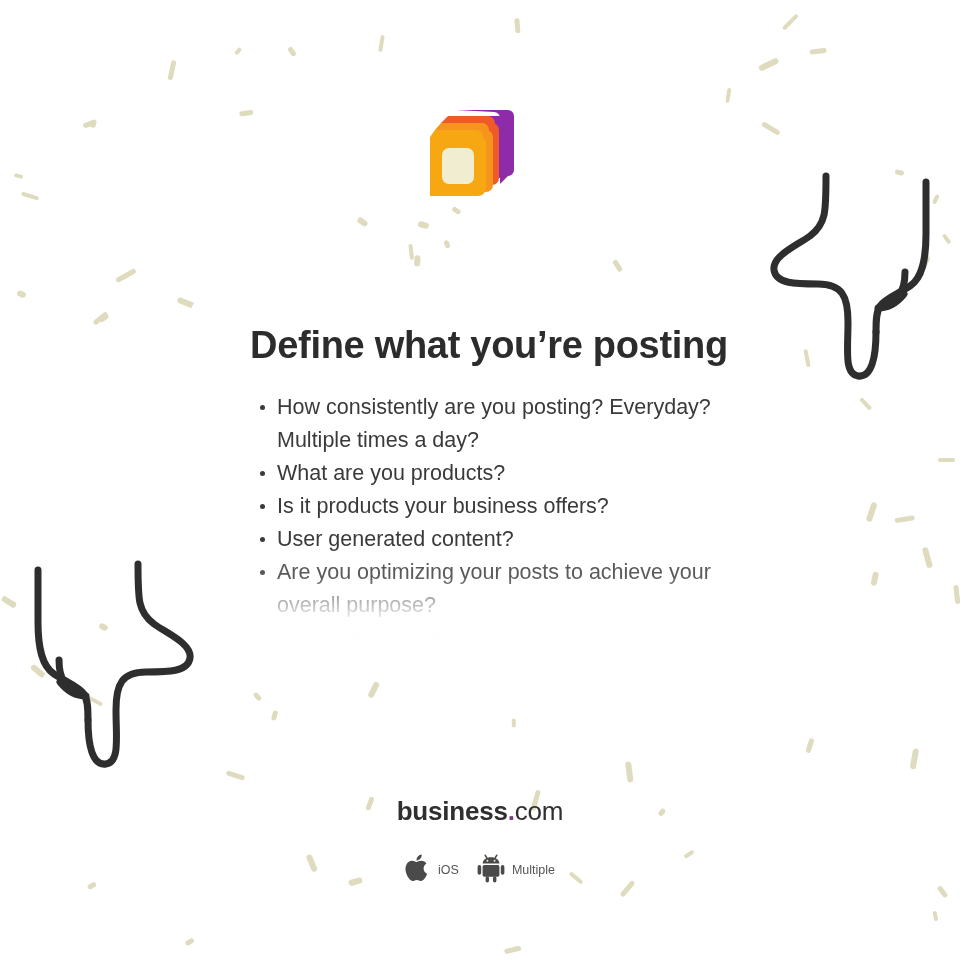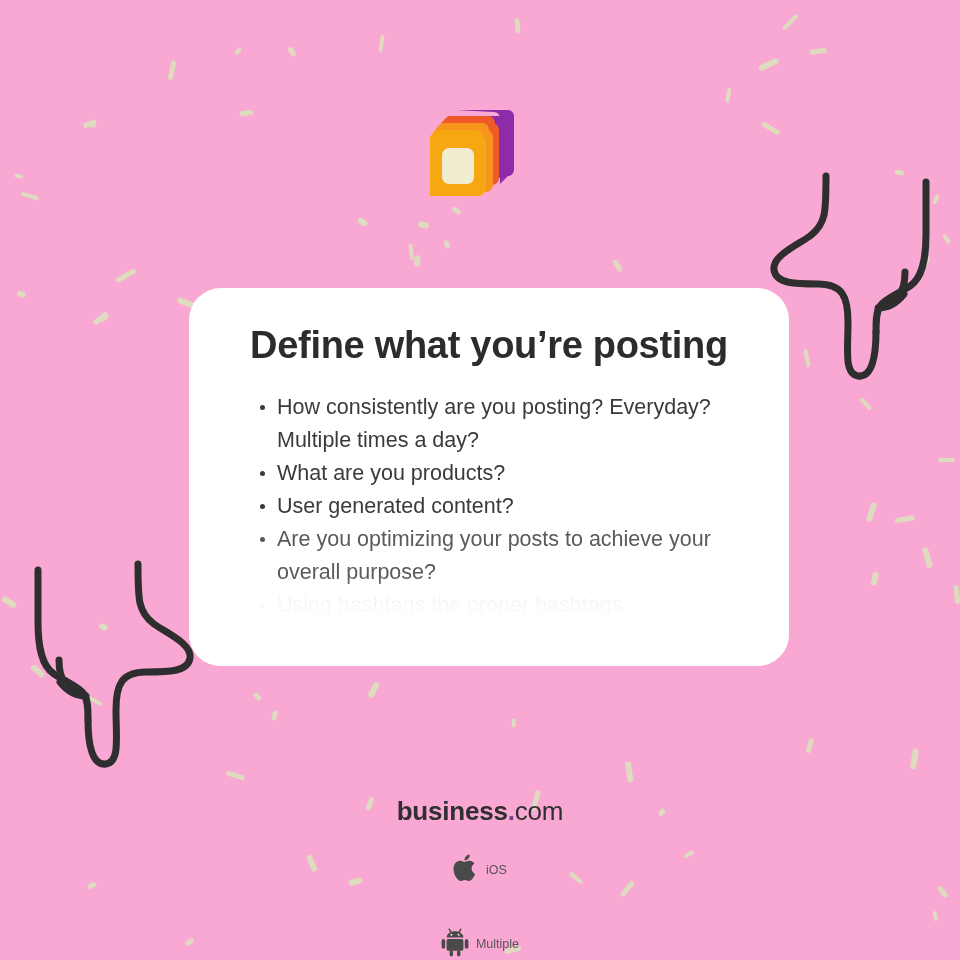--- a/index.html
+++ b/index.html
@@ -10,21 +10,21 @@
     width: 960px;
     height: 960px;
     background: #F1EDD1;
     font-family: "Liberation Sans", sans-serif;
     overflow: hidden;
   }
   #stage {
     position: relative;
     width: 960px;
     height: 960px;
-    background: #f9a8d4;
+    background: #ffffff;
     overflow: hidden;
   }
 
   
   #confetti {
     position: absolute;
     inset: 0;
     pointer-events: none;
   }
   .speck {
@@ -132,23 +132,22 @@
     letter-spacing: -0.2px;
   }
   #brand .brand-name { font-weight: bold; }
   #brand .brand-dot  { color: #7A3D80; font-weight: bold; }
   #brand .brand-tld  { font-weight: normal; margin-top: 32px; }
 
   #stores {
     margin-top: 26px;
     display: flex;
     justify-content: center;
-    align-items: center;
-    gap: 40px;
-    flex-direction: column;
+    align-items: flex-start;
+    gap: 18px;
   }
   .store {
     display: flex;
     align-items: center;
     gap: 7px;
   }
   .store-label {
     font-size: 12.5px;
     color: #555555;
   }
@@ -255,20 +254,21 @@
       <path d="M116 136 C124 136 134 132 142 122"></path>
       <path d="M137 124 C141 118 143 110 143 100"></path>
     </svg>
   </div>
 
   <div id="card">
     <h1 id="card-title">Define what you’re posting</h1>
     <ul id="bullet-list">
         <li>How consistently are you posting? Everyday? Multiple times a day?</li>
         <li>What are you products?</li>
+        <li>Is it products your business offers?</li>
         <li>User generated content?</li>
         <li class="fade-1">Are you optimizing your posts to achieve your overall purpose?</li>
         <li class="fade-2">Using hashtags the proper hashtags</li>
       </ul>
     <div id="card-fade"></div>
   </div>
 
   <div id="footer">
 
     <div id="brand">

